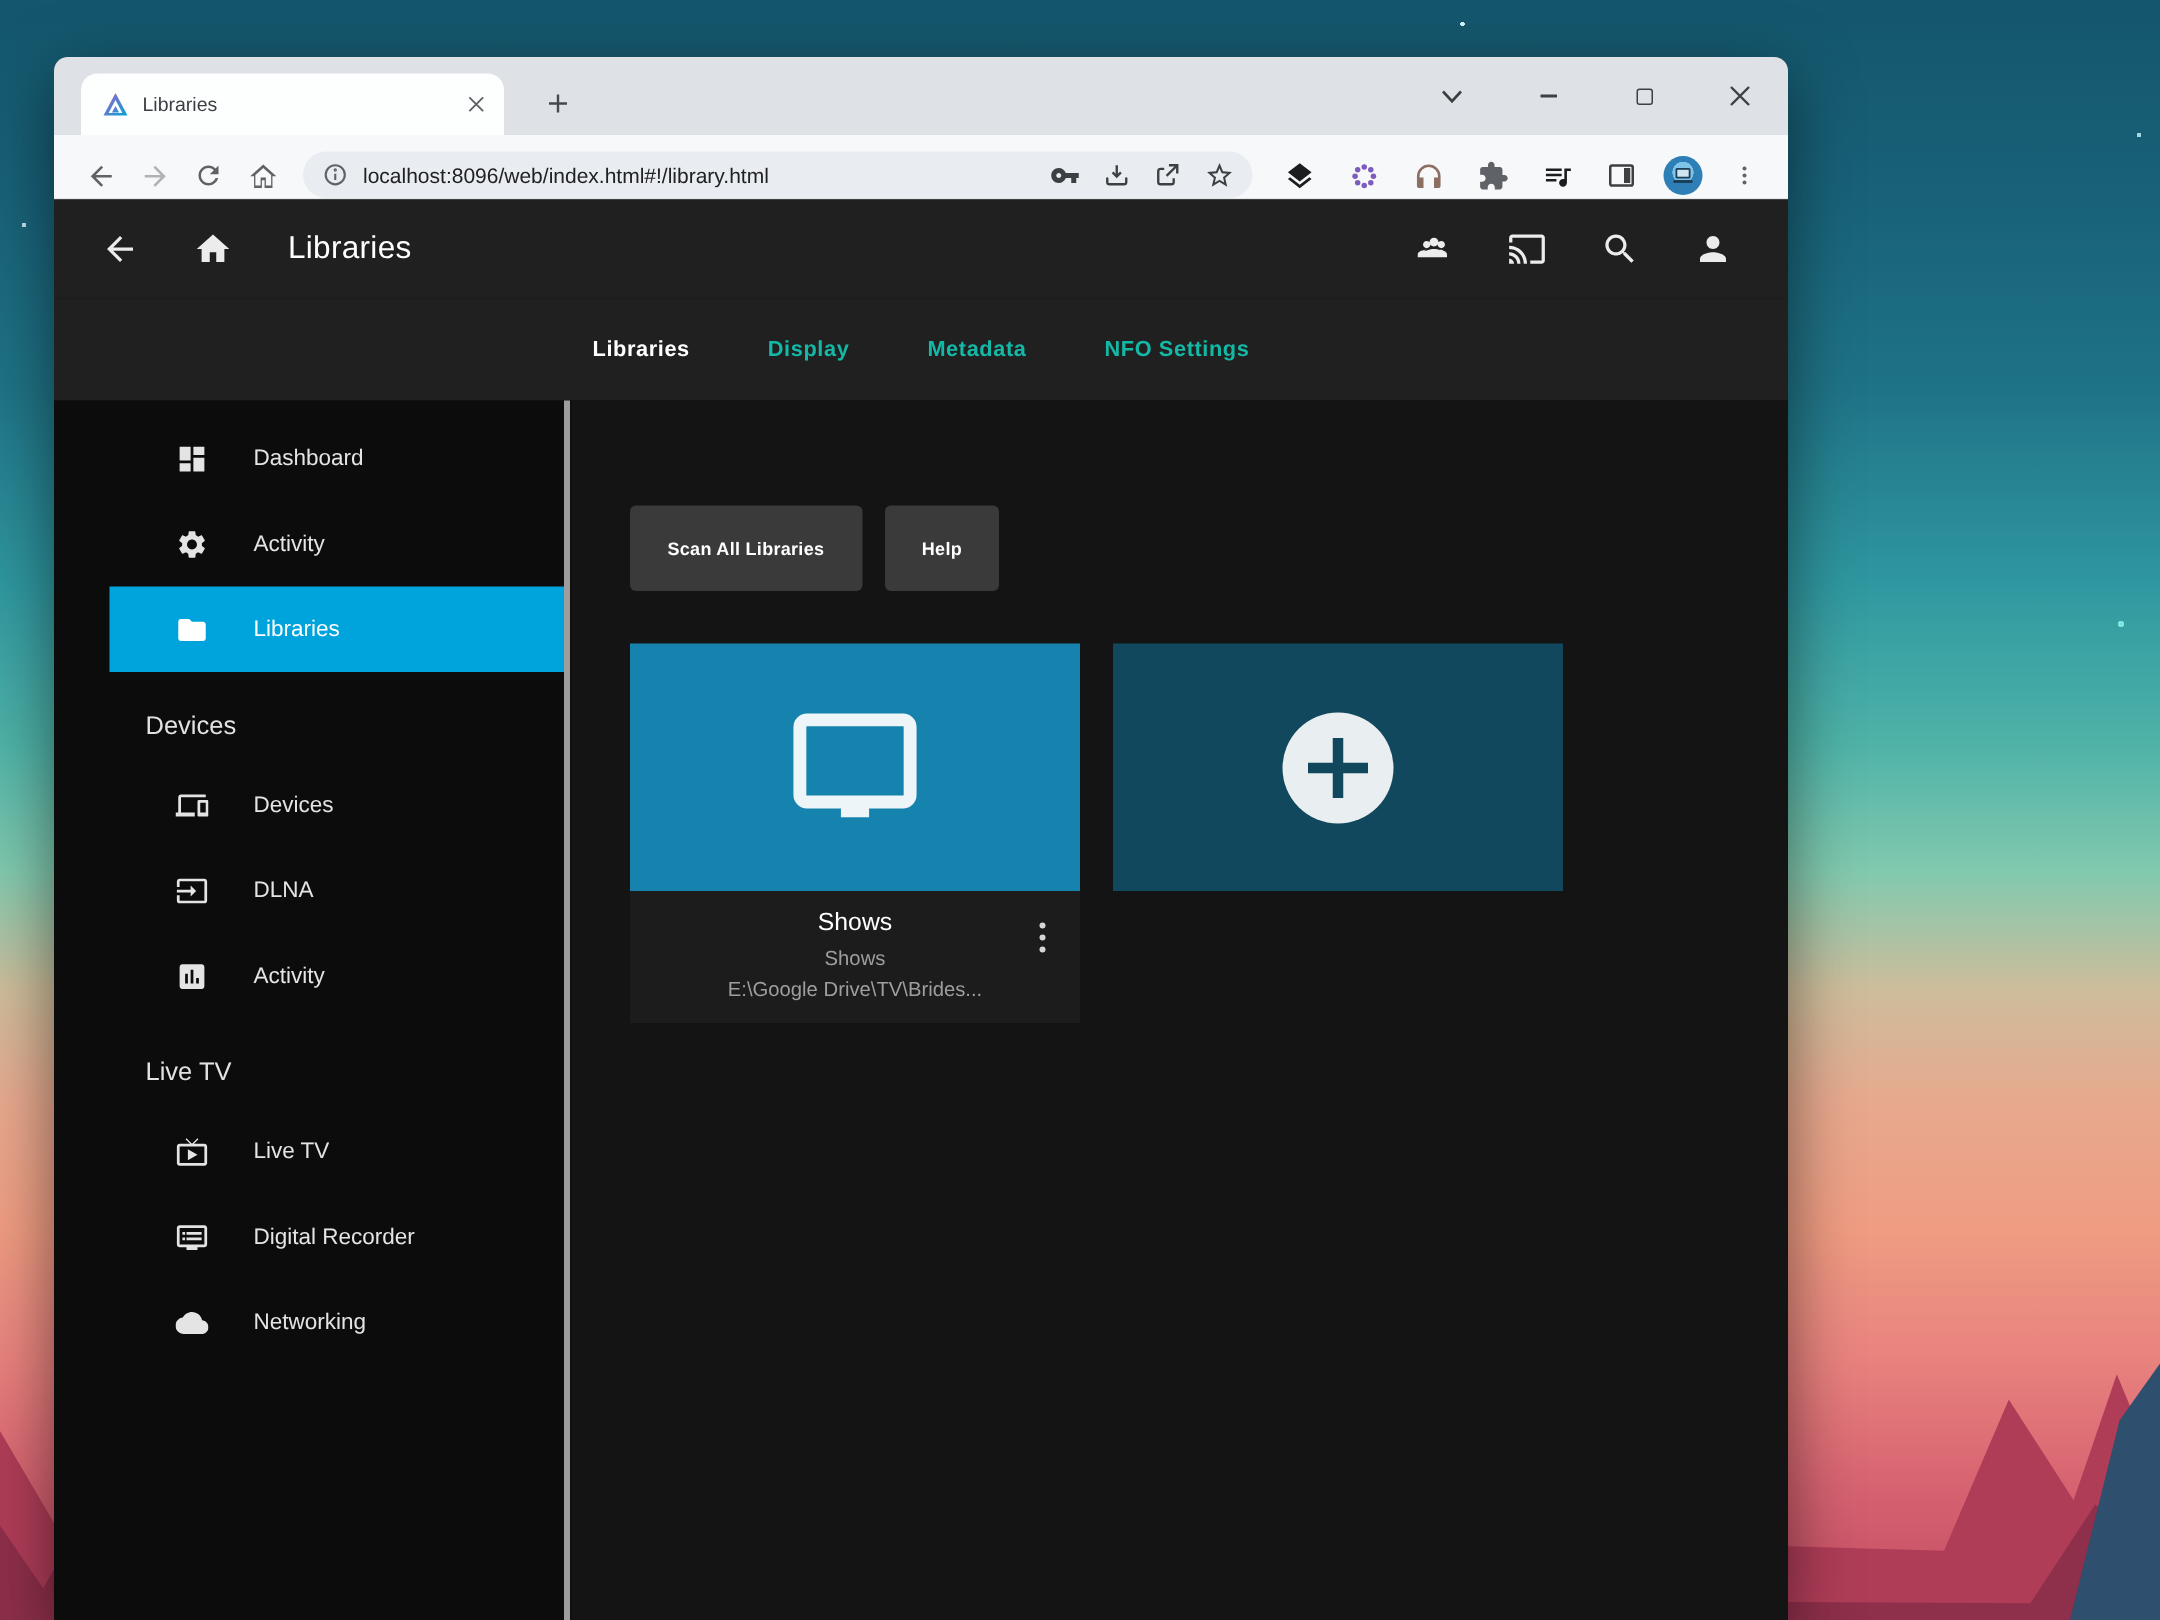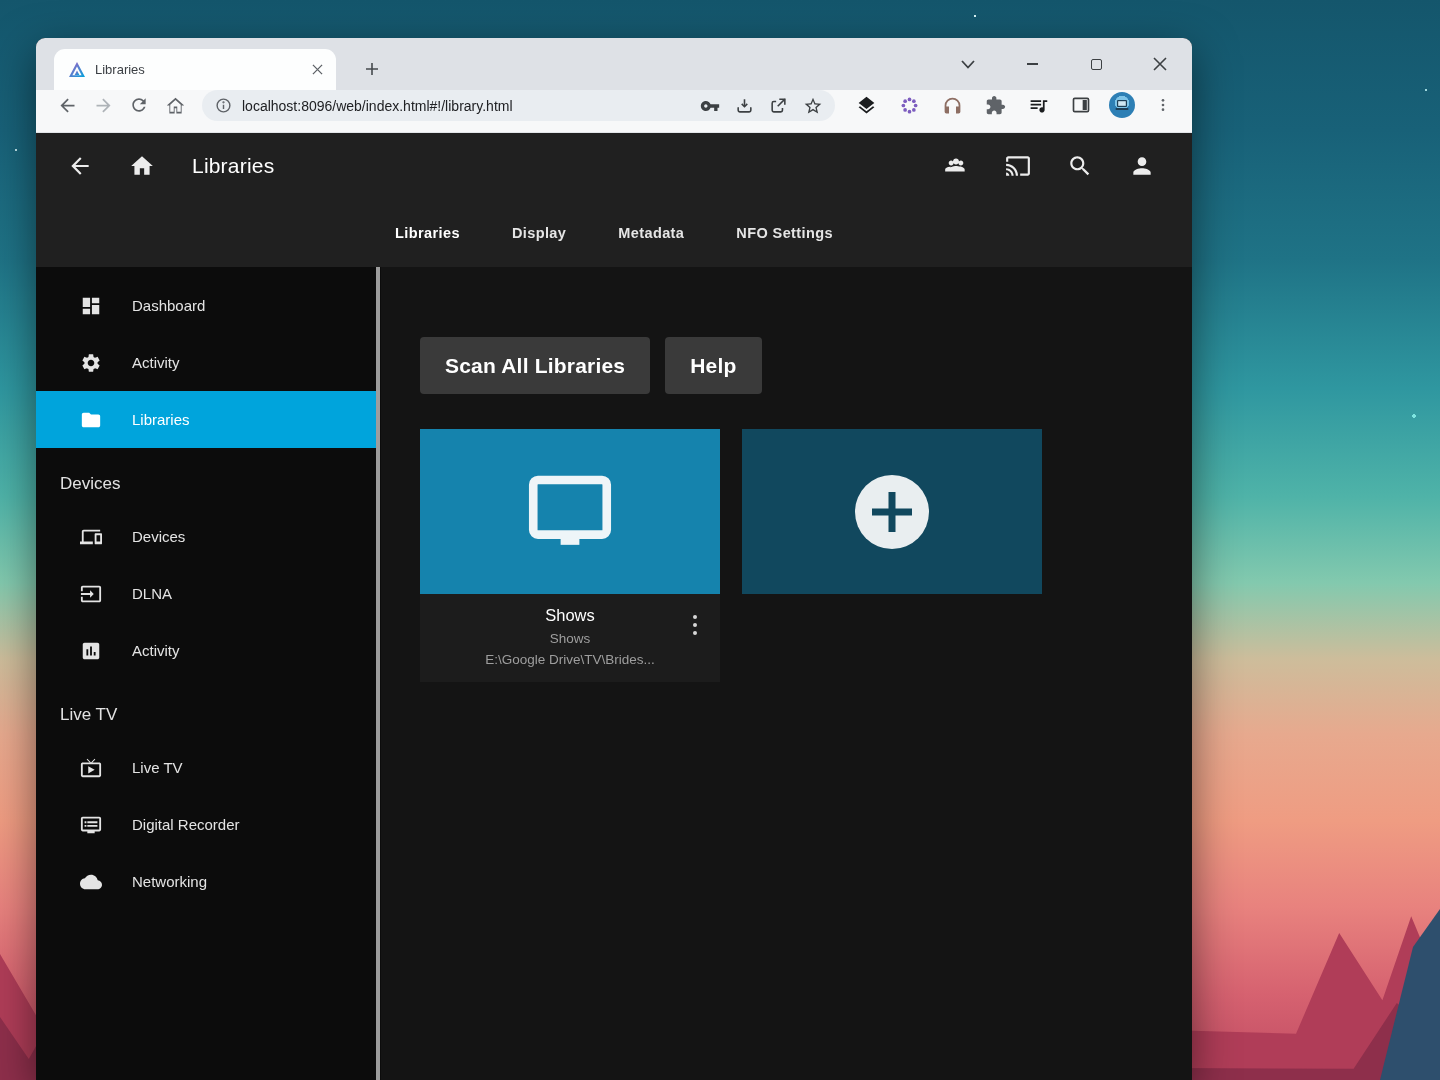--- a/index.html
+++ b/index.html
@@ -30,52 +30,52 @@
   .tab { position:absolute; left:18px; bottom:0; width:282px; height:41px; background:#fdfefe;
     border-radius:11px 11px 0 0; display:flex; align-items:center; padding:0 10px 0 14px; gap:9px; }
   .tab-title { flex:1; font-size:13px; color:#3b3f44; white-space:nowrap; overflow:hidden; }
   .tab-close { width:18px; height:18px; display:flex; align-items:center; justify-content:center; border-radius:50%; cursor:pointer; }
   .newtab-btn { position:absolute; left:322px; bottom:7px; width:28px; height:28px; display:flex; align-items:center; justify-content:center; border-radius:50%; cursor:pointer; }
   .win-controls { position:absolute; right:22px; top:0; height:52px; display:flex; align-items:center; gap:44px; }
   .win-btn { display:flex; align-items:center; justify-content:center; width:20px; height:20px; cursor:pointer; }
   .ctl-min { width:11px; height:0; border-top:2px solid #3c4043; }
   .ctl-max { width:11px; height:11px; border:1.6px solid #3c4043; border-radius:2px; }
 
-  .toolbar { height:43px; background:#f7f8f9; display:flex; align-items:flex-start; padding:0 14px 0 16px; gap:6px; border-bottom:1px solid #e2e5e8; }
+  .toolbar { height:43px; background:#f7f8f9; display:flex; align-items:flex-end; padding:0 14px 0 16px; gap:6px; border-bottom:1px solid #e2e5e8; }
   .tb-icon { width:30px; height:30px; display:flex; align-items:center; justify-content:center; border-radius:50%; cursor:pointer; flex:0 0 auto; }
   .omnibox { flex:1; height:31px; background:#e9edf1; border-radius:16px; display:flex; align-items:center; padding:0 12px 0 13px; gap:10px; margin:0 6px; }
   .url-text { flex:1; font-size:14px; color:#202124; white-space:nowrap; overflow:hidden; }
   .omni-icons { display:flex; align-items:center; gap:15px; }
   .ext-icons { display:flex; align-items:center; gap:13px; padding-left:4px; }
   .avatar { width:26px; height:26px; border-radius:50%; background:radial-gradient(circle at 50% 42%,#7ec4e8 0 35%,#2d7fb5 36% 100%); display:flex; align-items:center; justify-content:center; cursor:pointer; }
 
   
   .page { position:absolute; top:95px; left:0; right:0; bottom:0; background:#131313; display:flex; flex-direction:column; }
   .jf-header { height:66px; background:#202020; display:flex; align-items:center; padding:0 26px 0 20px; flex:0 0 auto; }
   .jf-hicon { width:48px; height:48px; display:flex; align-items:center; justify-content:center; border-radius:50%; cursor:pointer; color:#e8e8e8; }
   .jf-title { font-size:21px; color:#fff; margin-left:26px; font-weight:400; letter-spacing:.2px; }
   .jf-header-right { margin-left:auto; display:flex; align-items:center; gap:14px; }
 
   .jf-tabs { height:68px; background:#202020; display:flex; align-items:center; justify-content:center; gap:48px; flex:0 0 auto; }
-  .jf-tab { font-size:14.5px; font-weight:700; letter-spacing:.4px; color:#e5e5e5; cursor:pointer; padding:8px 2px; }
+  .jf-tab { font-size:14.5px; font-weight:700; letter-spacing:.4px; color:#14b8a6; cursor:pointer; padding:8px 2px; }
   .jf-tab.active { color:#ffffff; }
 
   .body-row { flex:1; display:flex; min-height:0; }
-  .sidebar { width:340px; background:#0c0c0c; padding-top:10px; flex:0 0 auto; }
+  .sidebar { width:340px; background:#0c0c0c; padding-top:10px; flex:0 0 auto;padding-left:37px; }
   .sb-scrollbar { width:5px; background:#0c0c0c; flex:0 0 auto; }
   .sb-thumb { width:4px; height:100%; background:#9d9d9d; }
   .sb-item { height:57px; display:flex; align-items:center; padding-left:44px; gap:30px; color:#e4e4e4; cursor:pointer; }
   .sb-item .sb-label { font-size:15px; }
   .sb-item.selected { background:#00a4dc; color:#fff; }
   .sb-section { padding:26px 0 14px 24px; font-size:17px; color:#e2e2e2; }
 
   .main { flex:1; background:#141414; padding:70px 0 0 39px; }
   .btn-row { display:flex; gap:15px; }
   .jf-btn { height:57px; background:#3a3a3a; border:none; border-radius:4px; color:#fff;
-    font-family:inherit; font-size:21px; font-weight:700; letter-spacing:.2px; padding:0 25px; cursor:pointer; }
+    font-family:inherit; font-size:12px; font-weight:700; letter-spacing:.2px; padding:0 25px; cursor:pointer; }
 
   .cards-row { display:flex; gap:22px; margin-top:35px; }
   .card { width:300px; cursor:pointer; }
   .card-img { height:165px; display:flex; align-items:center; justify-content:center; }
   .card-img.shows { background:#1583ad; }
   .card-img.add { background:#11485e; }
   .plus-circle { width:74px; height:74px; border-radius:50%; background:#e9eef0; position:relative; }
   .plus-circle::before, .plus-circle::after { content:""; position:absolute; background:#11485e; left:50%; top:50%; }
   .plus-circle::before { width:40px; height:7px; transform:translate(-50%,-50%); }
   .plus-circle::after  { width:7px; height:40px; transform:translate(-50%,-50%); }

